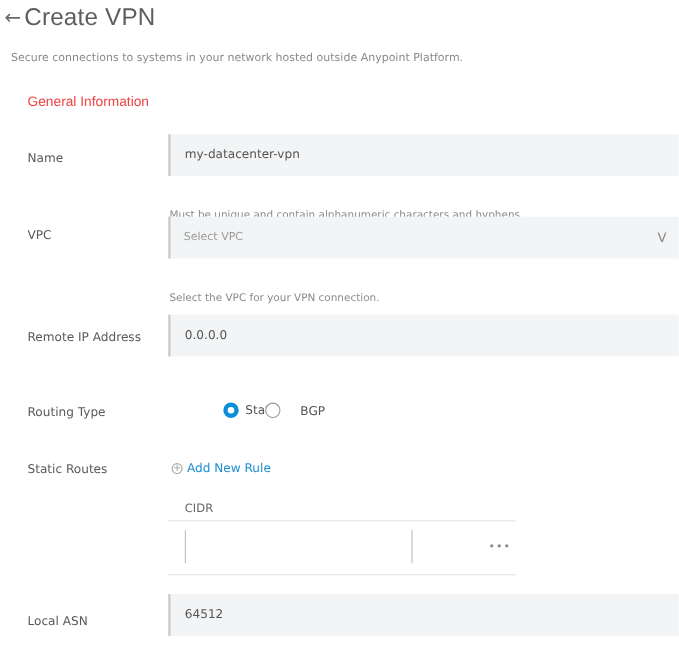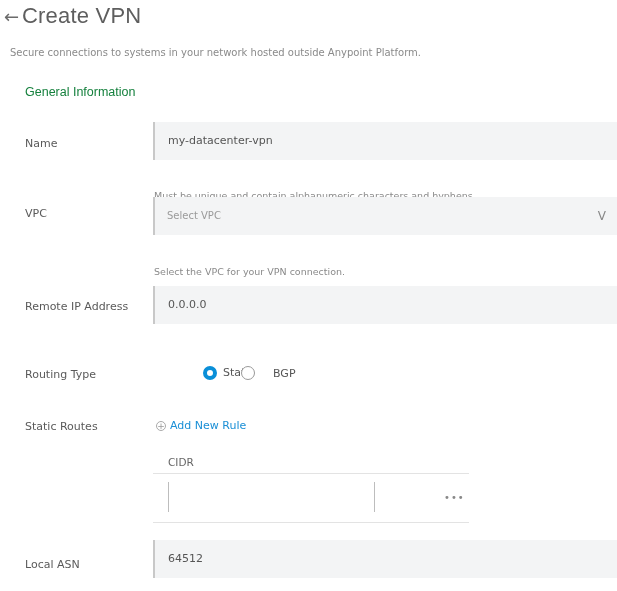--- a/index.html
+++ b/index.html
@@ -2,21 +2,21 @@
 <html><head>
 <meta charset="utf-8">
 <style>
   html, body { margin: 0; padding: 0; background: #ffffff; }
   body { width: 617px; height: 591px; position: relative; overflow: hidden;
          font-family: "DejaVu Sans", sans-serif; color: #5c5c5c; }
   .abs { position: absolute; }
   .back { left: 4px; top: 6px; font-size: 18px; color: #6b6b6b; cursor: pointer; }
   .title { left: 22px; top: 3px; font-size: 22px; font-weight: 300; color: #5e5e5e; letter-spacing: 0.2px; font-family: Liberation Sans, sans-serif; }
   .subtitle { left: 10px; top: 47px; font-size: 10px; color: #8a8a8a; }
-  .section { left: 25px; top: 85px; font-size: 12.5px; color: #15803d; font-family: "Liberation Sans", sans-serif; }
+  .section { left: 25px; top: 85px; font-size: 12.5px; color: #ef4444; font-family: "Liberation Sans", sans-serif; }
   .label { left: 25px; font-size: 11px; color: #5a5a5a; }
   .input { left: 153px; width: 467px; height: 38px; background: #f3f4f5;
            border-left: 2px solid #c8c8c8; border-right: 2px solid #d6d6d6; box-sizing: border-box;
            font-size: 11px; color: #555; padding-left: 13px; line-height: 38px; }
   .input.placeholder { color: #9a9a9a; font-size: 10px; padding-left: 12px; }
   .help { left: 154px; font-size: 9.5px; color: #8a8a8a; margin-top: 24px; }
   .chev { right: 12px; top: 0; color: #888; font-size: 12px; }
   .radio { width: 14px; height: 14px; border-radius: 50%; box-sizing: border-box; }
   .radio.on { border: 4px solid #0a8fd8; background: #fff; }
   .radio.off { border: 1px solid #9a9a9a; background: #fff; }

